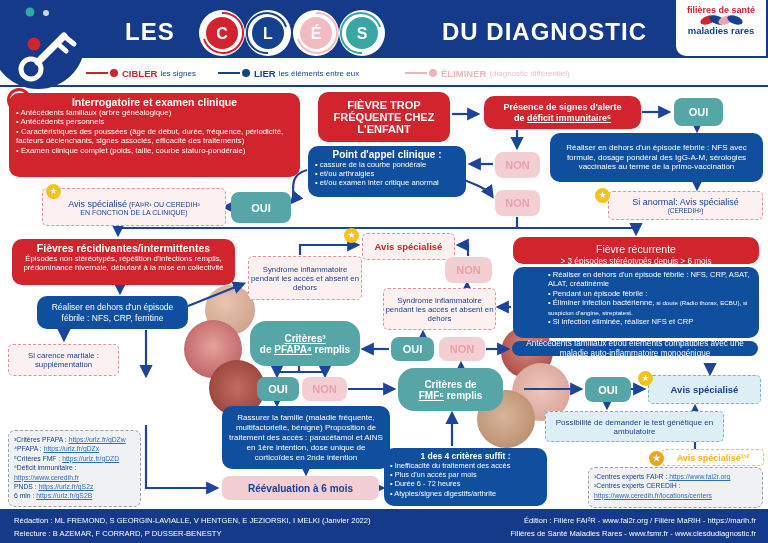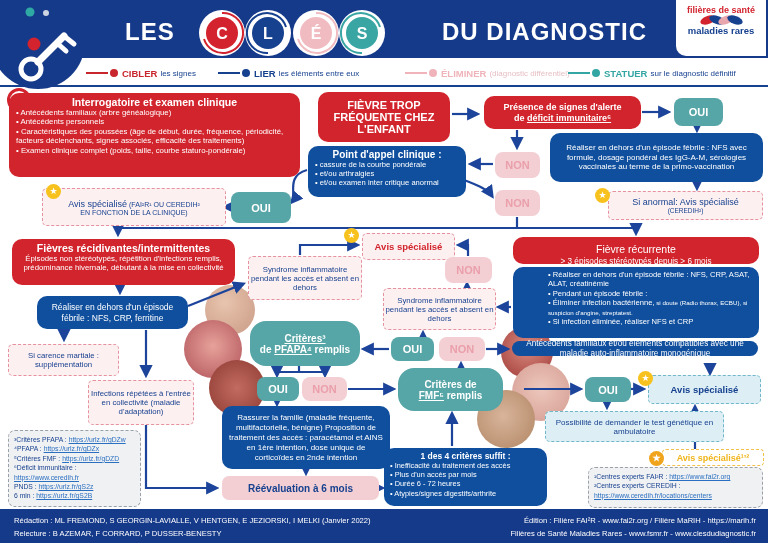--- a/index.html
+++ b/index.html
@@ -125,26 +125,20 @@
     <span class="leg-dot" style="background:#16418f;"></span>
     <span class="leg-word" style="color:#16418f;">Lier</span>
     <span class="leg-rest">les éléments entre eux</span>
   </div>
   <div class="abs leg" style="left:405px;">
     <span class="leg-line" style="background:#f0b3ba;"></span>
     <span class="leg-dot" style="background:#f0b3ba;"></span>
     <span class="leg-word" style="color:#f0b3ba;">Éliminer</span>
     <span class="leg-rest" style="color:#e6bec4;">(diagnostic différentiel)</span>
   </div>
-  <div class="abs leg" style="left:568px;">
-    <span class="leg-line" style="background:#33a6a3;"></span>
-    <span class="leg-dot" style="background:#33a6a3;"></span>
-    <span class="leg-word" style="color:#33a6a3;">Statuer</span>
-    <span class="leg-rest">sur le diagnostic définitif</span>
-  </div>
   <div class="abs hdr-sep"></div>
 
   <div class="abs photo" style="left:205px;top:285px;width:50px;height:50px;background:radial-gradient(circle at 40% 35%, #e8c4ae, #c99a84);"></div>
   <div class="abs photo" style="left:184px;top:320px;width:58px;height:58px;background:radial-gradient(circle at 50% 45%, #e7a29b, #b05158);"></div>
   <div class="abs photo" style="left:209px;top:360px;width:56px;height:56px;background:radial-gradient(circle at 50% 50%, #c26b60, #8e3b33);"></div>
   <div class="abs photo" style="left:501px;top:326px;width:52px;height:52px;background:radial-gradient(circle at 50% 40%, #d98a80, #a03a36);"></div>
   <div class="abs photo" style="left:512px;top:363px;width:58px;height:58px;background:radial-gradient(circle at 50% 45%, #edc7bc, #d39a90);"></div>
   <div class="abs photo" style="left:477px;top:390px;width:58px;height:58px;background:radial-gradient(circle at 45% 45%, #d9b49b, #b08663);"></div>
 
   <svg class="abs" style="left:0;top:0;z-index:2;" width="768" height="543">
@@ -247,21 +241,20 @@
   <div class="abs red-box box" style="left:12px;top:239px;width:223px;height:46px;">
     <div class="title-c" style="font-size:10.5px;">Fièvres récidivantes/intermittentes</div>
     <div style="font-size:7.8px;line-height:9px;">Épisodes non stéréotypés, répétition d'infections remplis, prédominance hivernale, débutant à la mise en collectivité</div>
   </div>
 
   <div class="abs navy-box box" style="left:37px;top:296px;width:151px;height:33px;font-size:8.5px;line-height:10.5px;display:flex;align-items:center;justify-content:center;">
     <div><span class="b">Réaliser en dehors d'un épisode fébrile</span><span> : NFS, CRP, ferritine</span></div>
   </div>
 
   <div class="abs dashed-pink box" style="left:8px;top:344px;width:111px;height:32px;font-size:7.8px;">Si carence martiale : supplémentation</div>
-  <div class="abs dashed-pink box" style="left:88px;top:380px;width:106px;height:45px;font-size:7.8px;">Infections répétées à l'entrée en collectivité (maladie d'adaptation)</div>
 
   <div class="abs dashed-pink box" style="left:248px;top:256px;width:114px;height:44px;font-size:7.8px;">Syndrome inflammatoire pendant les accès et absent en dehors</div>
 
   <span class="star" style="left:344px;top:228px;">★</span>
   <div class="abs dashed-pink box" style="left:362px;top:233px;width:93px;height:27px;font-weight:bold;font-size:9.5px;color:#d2242c;">Avis spécialisé</div>
   <div class="abs pill non box" style="left:445px;top:257px;width:47px;height:26px;">NON</div>
   <div class="abs dashed-pink box" style="left:383px;top:288px;width:113px;height:42px;font-size:7.8px;">Syndrome inflammatoire pendant les accès et absent en dehors</div>
 
   <div class="abs teal-box box" style="left:250px;top:321px;width:110px;height:45px;font-size:10px;">
     <div><span class="u">Critères³</span></div>

